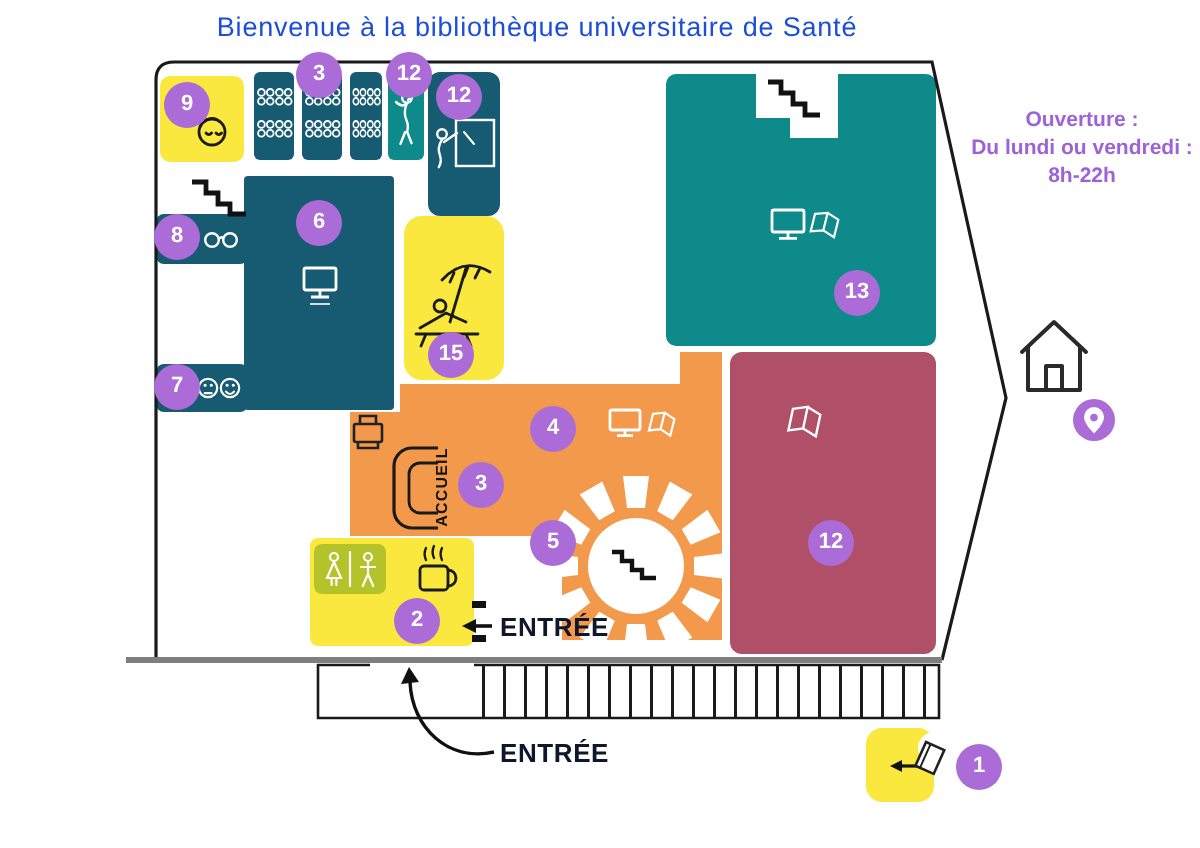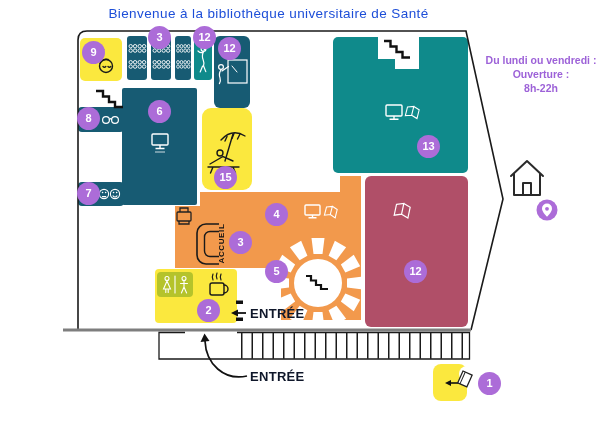--- a/index.html
+++ b/index.html
@@ -36,22 +36,22 @@
            transform:rotate(-90deg);transform-origin:center;z-index:4;}
 </style>
 </head>
 <body>
 
 <div class="stage">
 
   <div class="title">Bienvenue à la bibliothèque universitaire de Santé</div>
 
   <div class="hours">
+    <div>Ouverture :</div>
     <div>Du lundi ou vendredi :</div>
-    <div>Ouverture :</div>
     <div>8h-22h</div>
   </div>
 
   <div class="room" id="r9">
     <svg width="42" height="43" viewBox="0 0 42 43">
       <g stroke="#1a1a1a" stroke-width="1.4" fill="none" stroke-linecap="round">
         <circle cx="26" cy="28" r="6.5"></circle>
         <path d="M20,25.5 a6.5,6.5 0 0 1 8,-4"></path>
         <path d="M23,28.5 q1.4,1.6 2.8,0 M28,28.5 q1.4,1.6 2.8,0"></path>
         <path d="M13,17 h4 l-4,4 h4 M20,12 h3.2 l-3.2,3.2 h3.2" stroke-width="1.2"></path>

